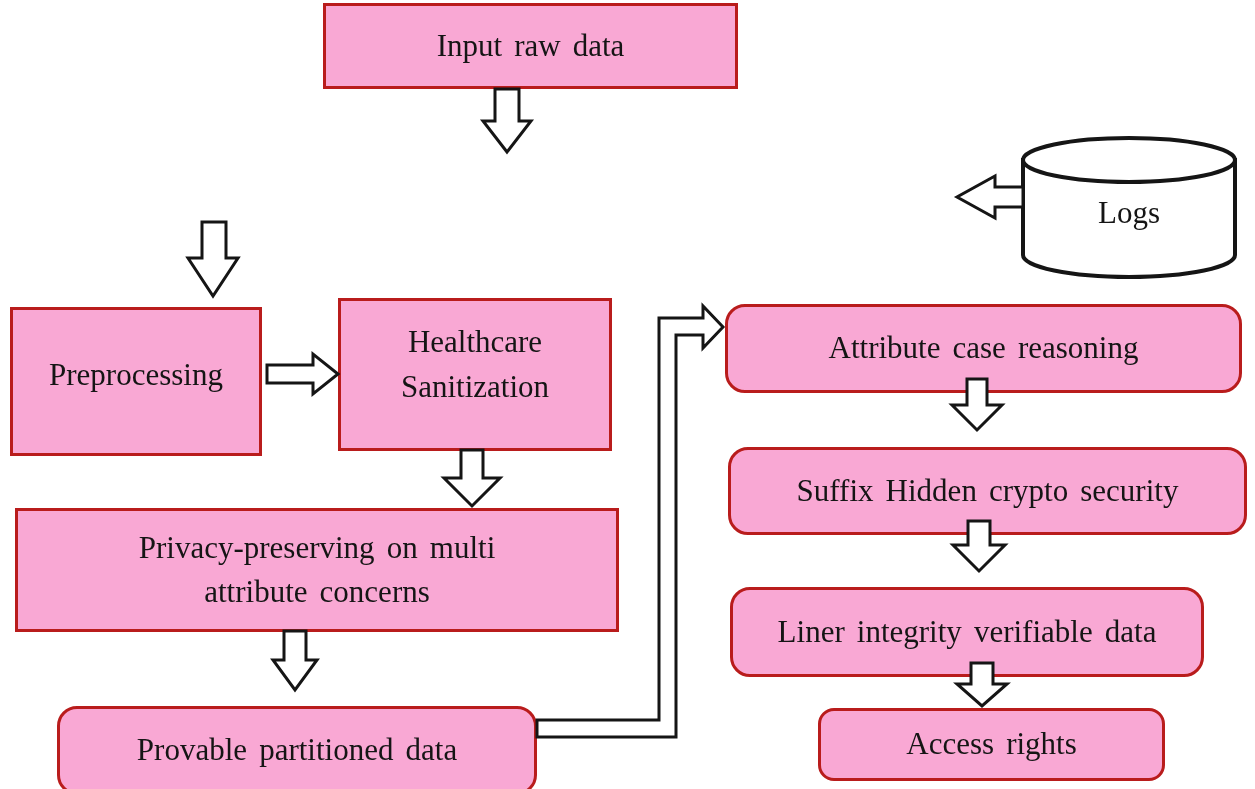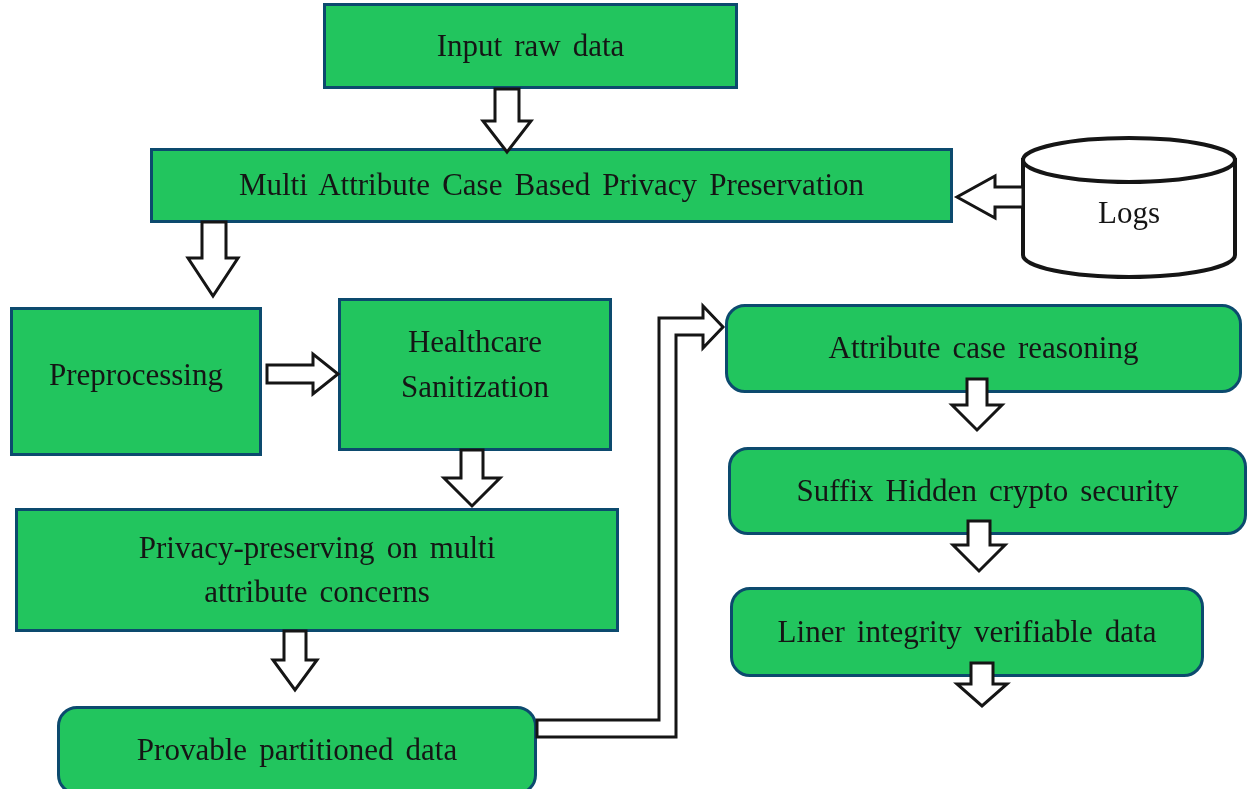--- a/index.html
+++ b/index.html
@@ -8,22 +8,22 @@
     position:relative;
     width:1255px;height:789px;
     background:#ffffff;
     font-family:"Liberation Serif", serif;
     color:#151515;
     overflow:hidden;
   }
   .node{
     position:absolute;
     box-sizing:border-box;
-    border:3px solid #0c4a6e;
-    background:#22c55e;
+    border:3px solid #b91c1c;
+    background:#f9a8d4;
     display:flex;
     align-items:center;
     justify-content:center;
     text-align:center;
     white-space:pre-line;
     font-size:31px;
     line-height:1.42;
     word-spacing:0.14em;
   }
   .rounded{border-radius:20px;margin-top:14px;}
@@ -45,38 +45,38 @@
     stroke:#151515;
   }
 </style>
 </head>
 <body>
 
 <div class="canvas">
 
   <div class="node" style="left:323px;top:3px;width:415px;height:86px;">Input raw data</div>
 
-  <div class="node" style="left:150px;top:148px;width:803px;height:75px;">Multi Attribute Case Based Privacy Preservation</div>
 
   <div class="node bias-top-sm" style="left:10px;top:307px;width:252px;height:149px;">Preprocessing</div>
 
   <div class="node bias-top" style="left:338px;top:298px;width:274px;height:153px;">Healthcare
 Sanitization</div>
 
   <div class="node" style="left:15px;top:508px;width:604px;height:124px;">Privacy-preserving on multi
 attribute concerns</div>
 
   <div class="node rounded" style="left:57px;top:692px;width:480px;height:89px;">Provable partitioned data</div>
 
   <div class="node rounded" style="left:725px;top:290px;width:517px;height:89px;">Attribute case reasoning</div>
 
   <div class="node rounded" style="left:728px;top:433px;width:519px;height:88px;">Suffix Hidden crypto security</div>
 
   <div class="node rounded" style="left:730px;top:573px;width:474px;height:90px;">Liner integrity verifiable data</div>
 
+  <div class="node radius-sm" style="left:818px;top:708px;width:347px;height:73px;">Access rights</div>
 
   <svg class="link-layer" width="1255" height="789" viewBox="0 0 1255 789">
 
     <g>
       <path d="M 1023,160 L 1023,255 A 106 22 0 0 0 1235,255 L 1235,160 Z" stroke-width="4"></path>
       <ellipse cx="1129" cy="160" rx="106" ry="22" stroke-width="4"></ellipse>
     </g>
 
     <path stroke-width="3" d="M 495,89 L 495,121 L 483,121 L 507,152 L 531,121 L 519,121 L 519,89 Z"></path>
 

